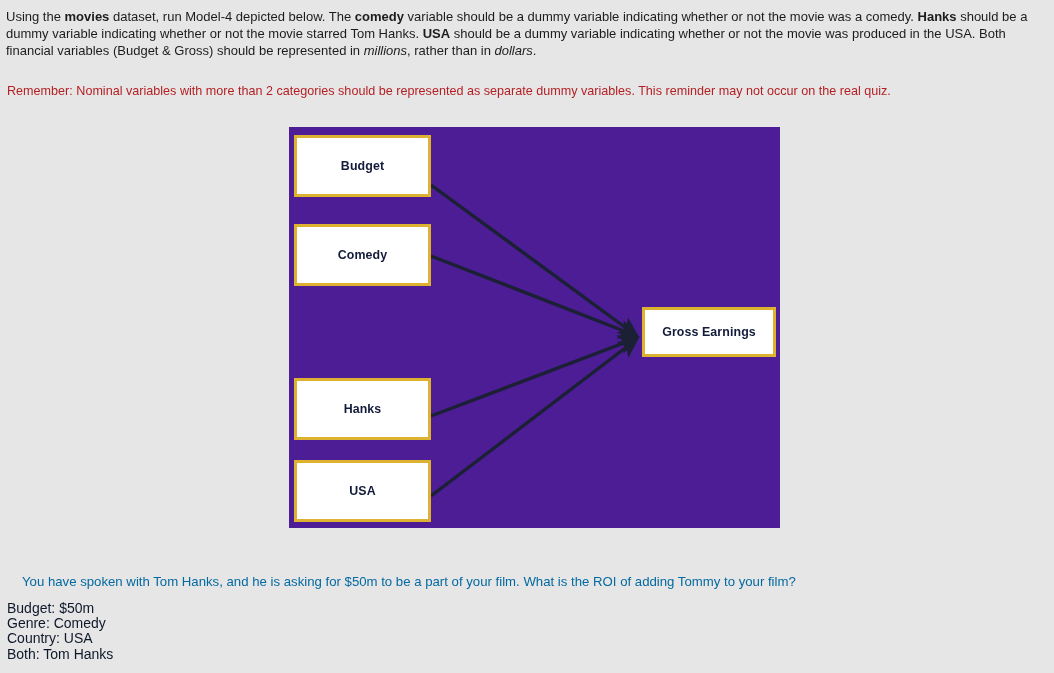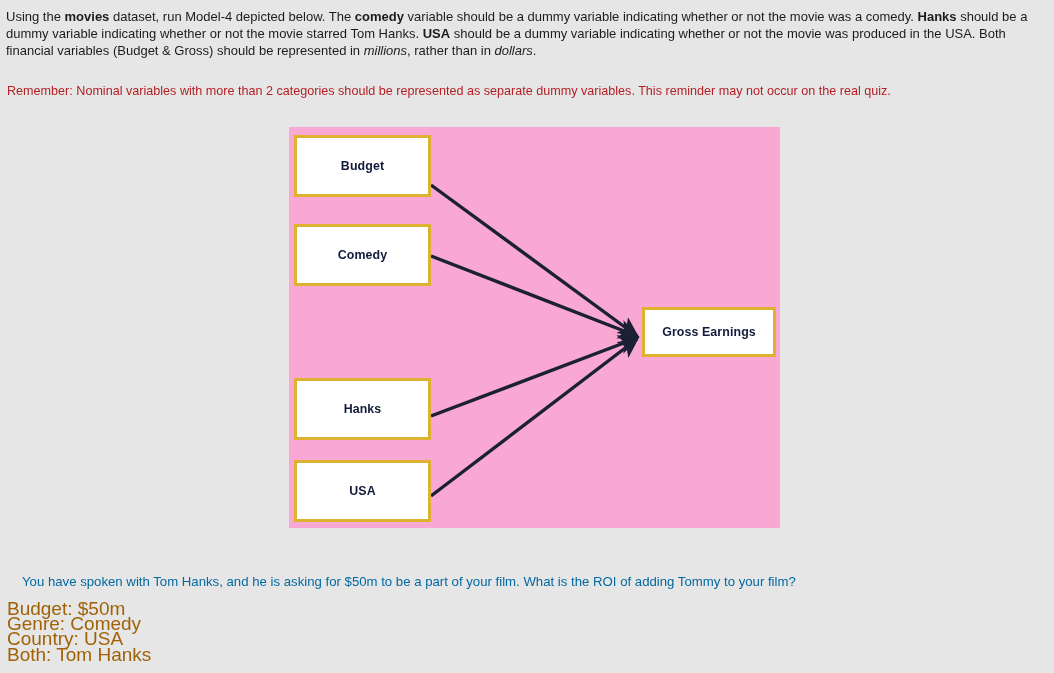--- a/index.html
+++ b/index.html
@@ -88,36 +88,36 @@
     top: 573px;
     width: 1040px;
     font-size: 13.2px;
     line-height: 17px;
     color: #0369a1;
   }
   .spec-list {
     position: absolute;
     left: 7px;
     top: 601px;
-    font-size: 19px;
+    font-size: 14px;
     line-height: 15.2px;
-    color: #a16207;
+    color: #0f172a;
   }
   .spec-line { white-space: nowrap; }
 </style>
 </head>
 <body style="background: rgb(230, 230, 230);">
 
 <div class="prompt-block">
   <span id="prompt-rich-text"><span>Using the </span><b>movies</b><span> dataset, run Model-4 depicted below. The </span><b>comedy</b><span> variable should be a dummy variable indicating whether or not the movie was a comedy. </span><b>Hanks</b><span> should be a dummy variable indicating whether or not the movie starred Tom Hanks. </span><b>USA</b><span> should be a dummy variable indicating whether or not the movie was produced in the USA. Both financial variables (Budget &amp; Gross) should be represented in </span><i>millions</i><span>, rather than in </span><i>dollars</i><span>.</span></span>
 </div>
 
 <div class="reminder" style="color: rgb(180, 31, 35);">Remember: Nominal variables with more than 2 categories should be represented as separate dummy variables. This reminder may not occur on the real quiz.</div>
 
-<div class="diagram-panel" style="background: #f9a8d4;">
+<div class="diagram-panel" style="background: #4c1d95;">
 
   <svg class="diagram-svg" viewBox="0 0 491 401">
     <defs>
       <marker id="arrowhead" markerWidth="7" markerHeight="7" refX="5.4" refY="3.2" orient="auto" markerUnits="strokeWidth">
         <path d="M0,0.3 L6.2,3.2 L0,6.1 L1.5,3.2 Z" fill="#1b2035"></path>
       </marker>
     </defs>
 
     <line x1="142" y1="58" x2="348" y2="209" stroke="#1b2035" stroke-width="3.4" marker-end="url(#arrowhead)"></line>
 

